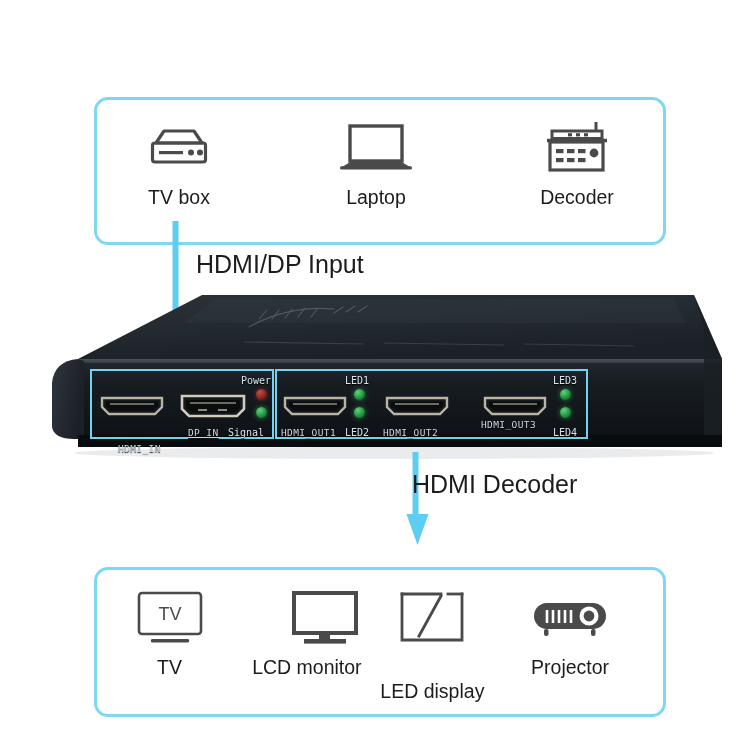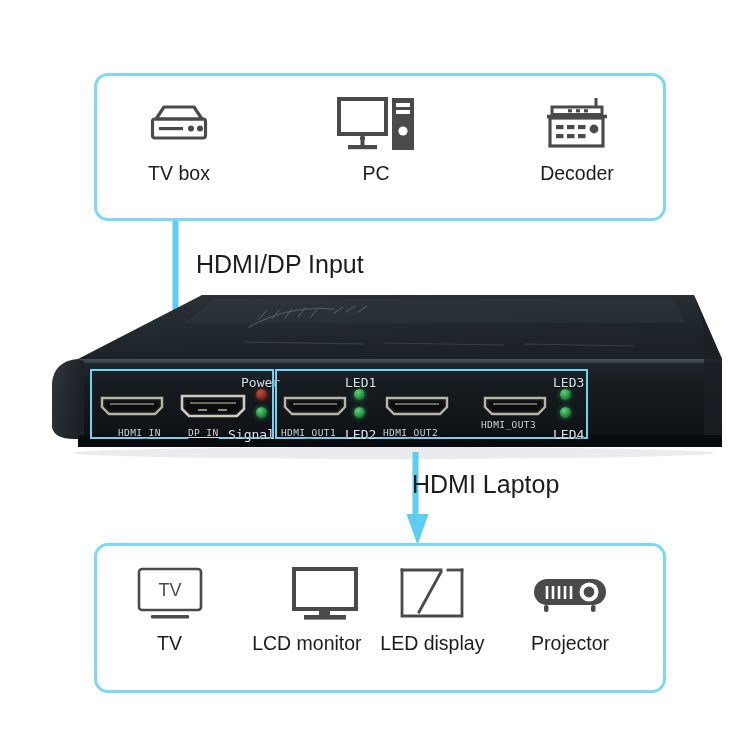--- a/index.html
+++ b/index.html
@@ -13,20 +13,21 @@
   }
   .stage{position:absolute;inset:0;}
 
   
   .devbox{
     position:absolute;
     border:3px solid var(--cyan,#7ed8f4);
     border-radius:14px;
     background:#ffffff;
     box-sizing:border-box;
+    margin-top:24px;
   }
   #input-devices-box{left:94px;top:73px;width:572px;height:148px;}
   #output-devices-box{left:94px;top:543px;width:572px;height:150px;}
 
   .devrow{
     position:absolute;inset:0;
     display:flex;
     align-items:flex-start;
     justify-content:space-between;
     padding:16px 26px 0 26px;
@@ -50,21 +51,21 @@
     white-space:nowrap;
   }
   
   #input-devices-box .devitem:nth-child(1){width:112px;}
   #input-devices-box .devitem:nth-child(2){width:112px;}
   #input-devices-box .devitem:nth-child(3){width:120px;}
   #input-devices-box .devitem:nth-child(4){width:128px;}
 
   #output-devices-box .devitem:nth-child(1){width:96px;text-align:center;}
   #output-devices-box .devitem:nth-child(2){width:150px;align-items:flex-end;}
-  #output-devices-box .devitem:nth-child(3){width:146px;}
+  #output-devices-box .devitem:nth-child(3){width:146px;gap:24px;}
   #output-devices-box .devitem:nth-child(4){width:138px;text-align:center;}
 
   
   .arrow{position:absolute;}
   #input-arrow{left:166px;top:221px;width:26px;height:139px;}
   #output-arrow{left:406px;top:452px;width:26px;height:95px;}
 
   .flowlabel{
     position:absolute;
     font-size:25px;
@@ -95,21 +96,21 @@
     font-family:"DejaVu Sans Mono", monospace;
     font-size:9.5px;
     letter-spacing:.4px;
     color:#cfd8de;
     white-space:nowrap;
     text-shadow:0 1px 1px rgba(0,0,0,.9);
   }
   .ledlabel{
     position:absolute;
     font-family:"DejaVu Sans Mono", monospace;
-    font-size:13px;
+    font-size:10px;
     color:#d7e2e8;
     white-space:nowrap;
     text-shadow:0 1px 1px rgba(0,0,0,.9);
   }
 </style>
 </head>
 <body>
 
 <div class="stage">
 
@@ -124,38 +125,31 @@
               <rect x="10.5" y="20" width="53" height="19" rx="2.5"></rect>
             </g>
             <rect x="17" y="28" width="24" height="3.2" fill="#4a4a4a"></rect>
             <circle cx="49" cy="29.6" r="3" fill="#4a4a4a"></circle>
             <circle cx="58" cy="29.6" r="3" fill="#4a4a4a"></circle>
           </svg>
         </div>
         <div class="devlabel">TV box</div>
       </div>
 
-      <div class="devitem">
-        <div class="devicon">
-          <svg width="80" height="58" viewBox="0 0 80 58">
-
-            <rect x="3" y="4" width="47" height="35" fill="none" stroke="#4a4a4a" stroke-width="4"></rect>
-            <circle cx="26.5" cy="43" r="2.6" fill="#4a4a4a"></circle>
-            <path d="M26.5 44 L26.5 50" stroke="#4a4a4a" stroke-width="4"></path>
-            <rect x="12" y="50" width="29" height="4.2" fill="#4a4a4a"></rect>
-
-            <rect x="56" y="3" width="22" height="52" fill="#4a4a4a"></rect>
-            <rect x="60" y="8" width="14" height="4" fill="#ffffff"></rect>
-            <rect x="60" y="15" width="14" height="4" fill="#ffffff"></rect>
-            <circle cx="67" cy="36" r="4.6" fill="#ffffff"></circle>
-          </svg>
-        </div>
-        <div class="devlabel">PC</div>
-      </div>
-
+
+      <div class="devitem">
+        <div class="devicon">
+          <svg width="80" height="52" viewBox="0 0 80 52">
+            <rect x="14" y="4" width="52" height="35" fill="none" stroke="#4a4a4a" stroke-width="3.4"></rect>
+            <path d="M6 45 L16 39 L64 39 L74 45 Z" fill="#4a4a4a"></path>
+            <rect x="4" y="44.2" width="72" height="3.4" rx="1.5" fill="#4a4a4a"></rect>
+          </svg>
+        </div>
+        <div class="devlabel">Laptop</div>
+      </div>
 
       <div class="devitem">
         <div class="devicon">
           <svg width="72" height="56" viewBox="0 0 72 56">
 
             <path d="M55 2 L55 12" stroke="#4a4a4a" stroke-width="3"></path>
 
             <rect x="11" y="11" width="50" height="7.5" fill="none" stroke="#4a4a4a" stroke-width="3"></rect>
             <rect x="27" y="13.2" width="4" height="3.2" fill="#4a4a4a"></rect>
             <rect x="35" y="13.2" width="4" height="3.2" fill="#4a4a4a"></rect>
@@ -245,21 +239,21 @@
 
   <div class="portpanel" id="input-port-group"></div>
 
   <div style="position:absolute;left:100px;top:396px;">
     <svg width="64" height="20" viewBox="0 0 64 20">
       <path d="M2 2 H62 V11 L55 18 H9 L2 11 Z" fill="none" stroke="#b9b5a3" stroke-width="2.4"></path>
       <path d="M6 5.5 H58 V10.5 L52.5 14.5 H11.5 L6 10.5 Z" fill="#0a0c0e"></path>
       <rect x="10" y="7" width="44" height="2" fill="#6b6a5f"></rect>
     </svg>
   </div>
-  <div class="portlabel" style="left:101px;top:427px;padding-left:17px;">HDMI_IN</div>
+  <div class="portlabel" style="left:101px;top:443px;padding-left:17px;">HDMI_IN</div>
 
   <div style="position:absolute;left:180px;top:394px;">
     <svg width="66" height="24" viewBox="0 0 66 24">
       <path d="M2 2 H64 V15 L57 22 H9 L2 15 Z" fill="none" stroke="#cfccbb" stroke-width="2.6"></path>
       <path d="M6 6 H60 V14 L54 18.5 H12 L6 14 Z" fill="#0a0c0e"></path>
       <rect x="10" y="8" width="46" height="2" fill="#6b6a5f"></rect>
       <rect x="18" y="15" width="9" height="2" fill="#8e8b7c"></rect>
       <rect x="38" y="15" width="9" height="2" fill="#8e8b7c"></rect>
     </svg>
   </div>
@@ -320,21 +314,21 @@
               background:radial-gradient(circle at 35% 30%, #5ed47a, #1f8c3c 60%, #0b3d1c);
               box-shadow:0 0 5px rgba(70,200,110,.55);"></div>
   <div class="ledlabel" style="left:553px;top:427px;">LED4</div>
 
   <div class="arrow" id="output-arrow">
     <svg width="26" height="95" viewBox="0 0 26 95">
       <path d="M9.5 0 L9.5 66" stroke="#5ecdf2" stroke-width="6" fill="none"></path>
       <path d="M0.5 62 L22.5 62 L11.5 93 Z" fill="#5ecdf2"></path>
     </svg>
   </div>
-  <div class="flowlabel" id="output-flow-label">HDMI Laptop</div>
+  <div class="flowlabel" id="output-flow-label">HDMI Decoder</div>
 
   <div class="devbox" id="output-devices-box">
     <div class="devrow">
 
       <div class="devitem">
         <div class="devicon">
           <svg width="74" height="58" viewBox="0 0 74 58">
             <rect x="6" y="4" width="62" height="41" rx="3" fill="none" stroke="#4a4a4a" stroke-width="2.6"></rect>
             <text x="37" y="31" text-anchor="middle" font-family="Liberation Sans, sans-serif" font-size="18" fill="#4a4a4a">TV</text>
             <rect x="18" y="50" width="38" height="3.4" rx="1.2" fill="#4a4a4a"></rect>

